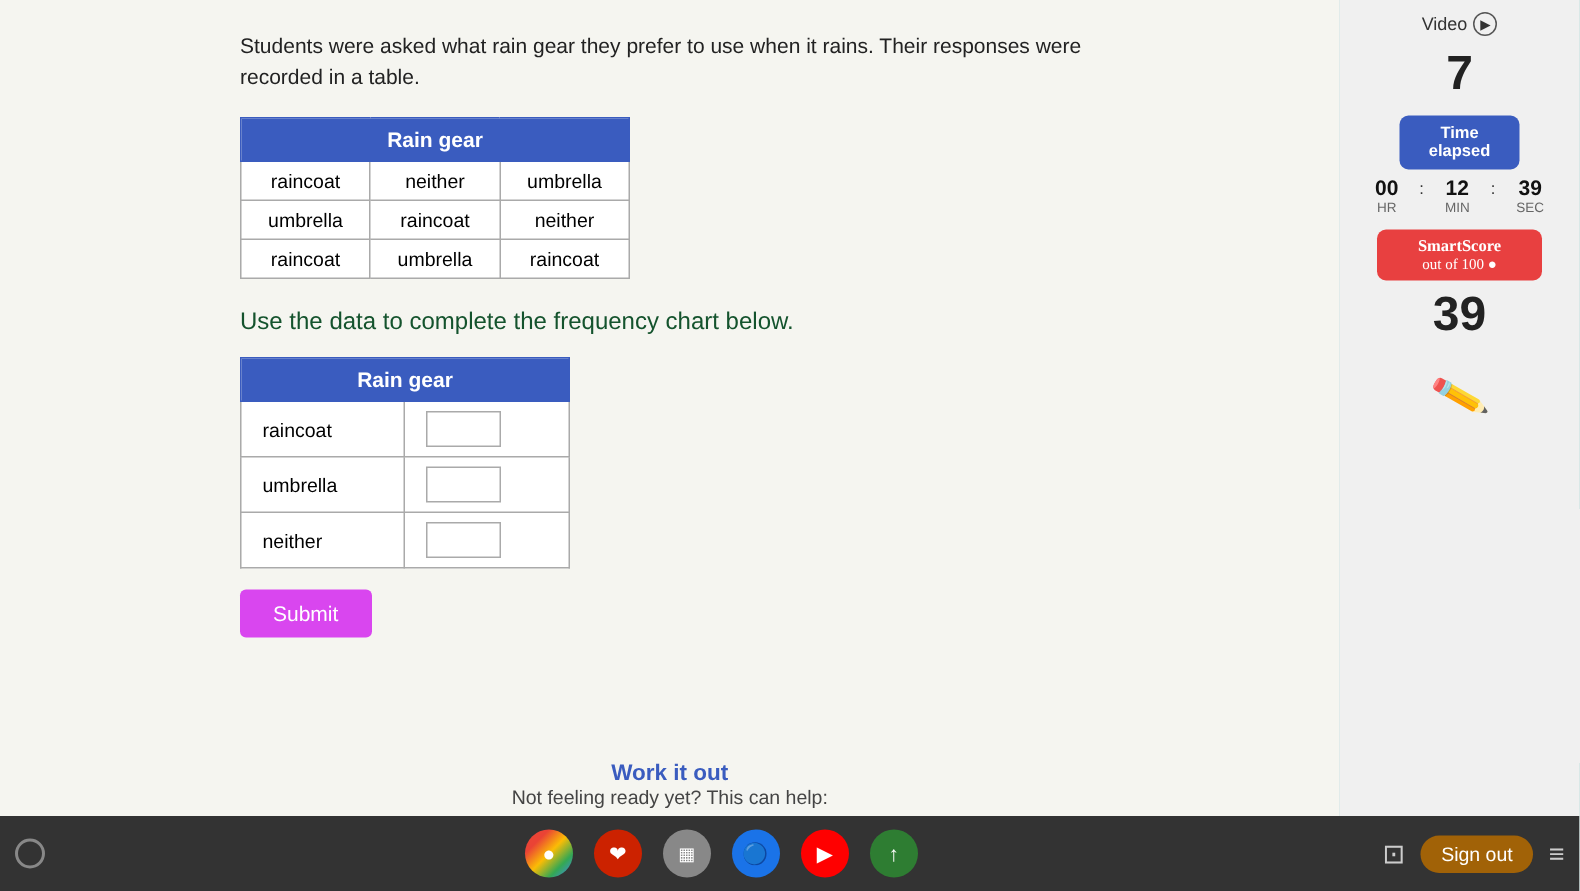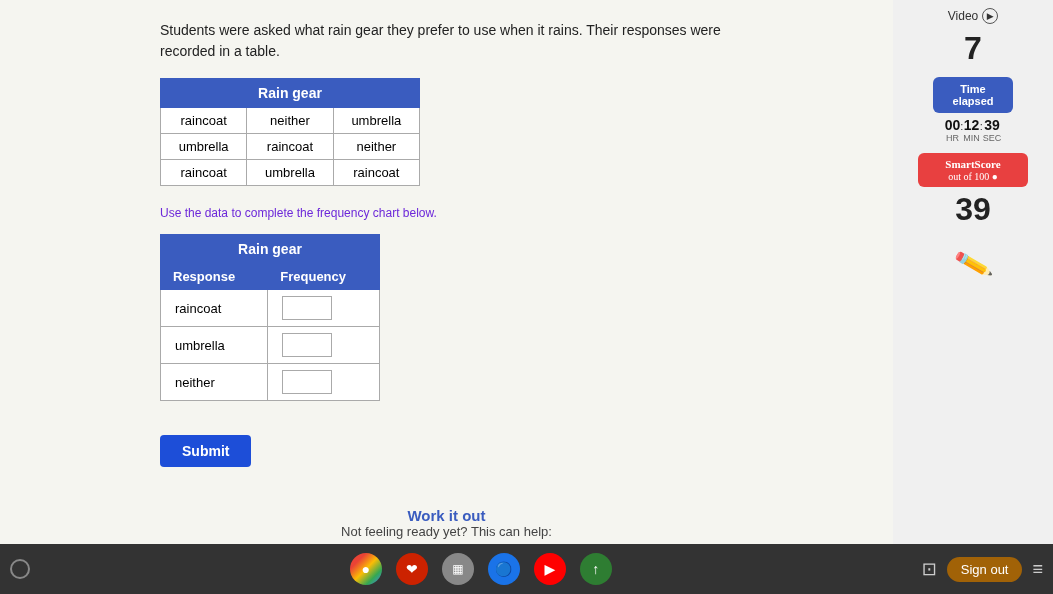--- a/index.html
+++ b/index.html
@@ -52,22 +52,22 @@
 
     .data-table td {
       border: 1px solid #aaa;
       padding: 5px 14px;
       text-align: center;
       font-size: 13px;
       background: white;
     }
 
     .use-data-text {
-      font-size: 12px;
-      color: #6d28d9;
+      font-size: 16px;
+      color: #14532d;
       margin-bottom: 14px;
     }
 
     
     .freq-table {
       border-collapse: collapse;
       min-width: 220px;
     }
 
     .freq-table .header-row th {
@@ -100,27 +100,27 @@
       width: 50px;
       height: 24px;
       border: 1px solid #aaa;
       background: white;
       text-align: center;
       font-size: 13px;
       outline: none;
     }
 
     .submit-btn {
-      margin-top: 34px;
-      background: #1d4ed8;
+      margin-top: 14px;
+      background: #d946ef;
       color: white;
       border: none;
       padding: 8px 22px;
       font-size: 14px;
-      font-weight: bold;
+      font-weight: normal;
       border-radius: 4px;
       cursor: pointer;
     }
 
     
     .work-it-out {
       position: absolute;
       bottom: 55px;
       left: 0;
       right: 160px;
@@ -199,21 +199,21 @@
       padding: 6px 12px;
       text-align: center;
       font-size: 11px;
       font-weight: bold;
       margin-bottom: 4px;
       width: 80px;
     }
 
     .time-display {
       display: flex;
-      gap: 0;
+      gap: 14px;
       align-items: center;
       margin-bottom: 10px;
       font-size: 11px;
       color: #333;
     }
 
     .time-num {
       font-size: 14px;
       font-weight: bold;
       color: #111;
@@ -389,24 +389,20 @@
 
   <p class="use-data-text">Use the data to complete the frequency chart below.</p>
 
   
   <div>
     <table class="freq-table">
       <thead>
         <tr class="header-row">
           <th colspan="2">Rain gear</th>
         </tr>
-        <tr class="subheader-row">
-          <td>Response</td>
-          <td>Frequency</td>
-        </tr>
       </thead>
       <tbody>
         <tr class="data-row">
           <td>raincoat</td>
           <td>
             <input class="freq-input" type="text" style="">
           </td>
         </tr>
         <tr class="data-row">
           <td>umbrella</td>

